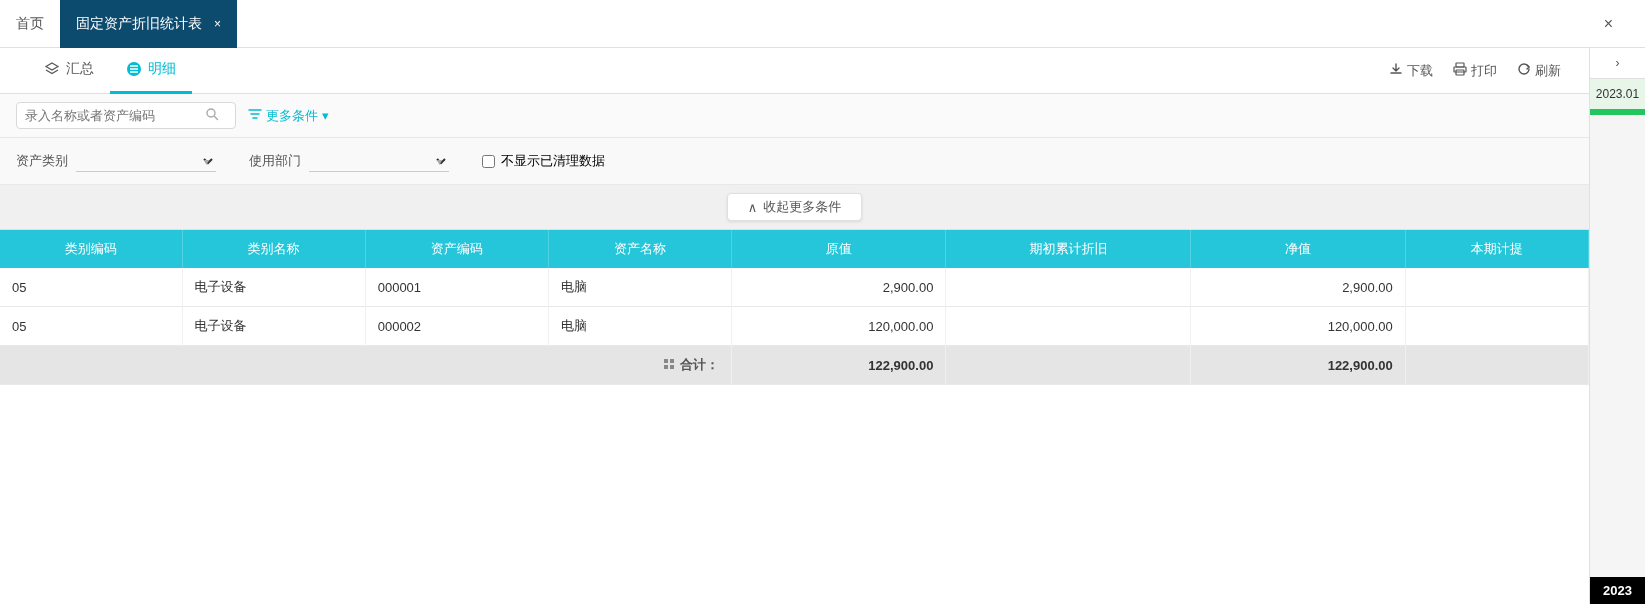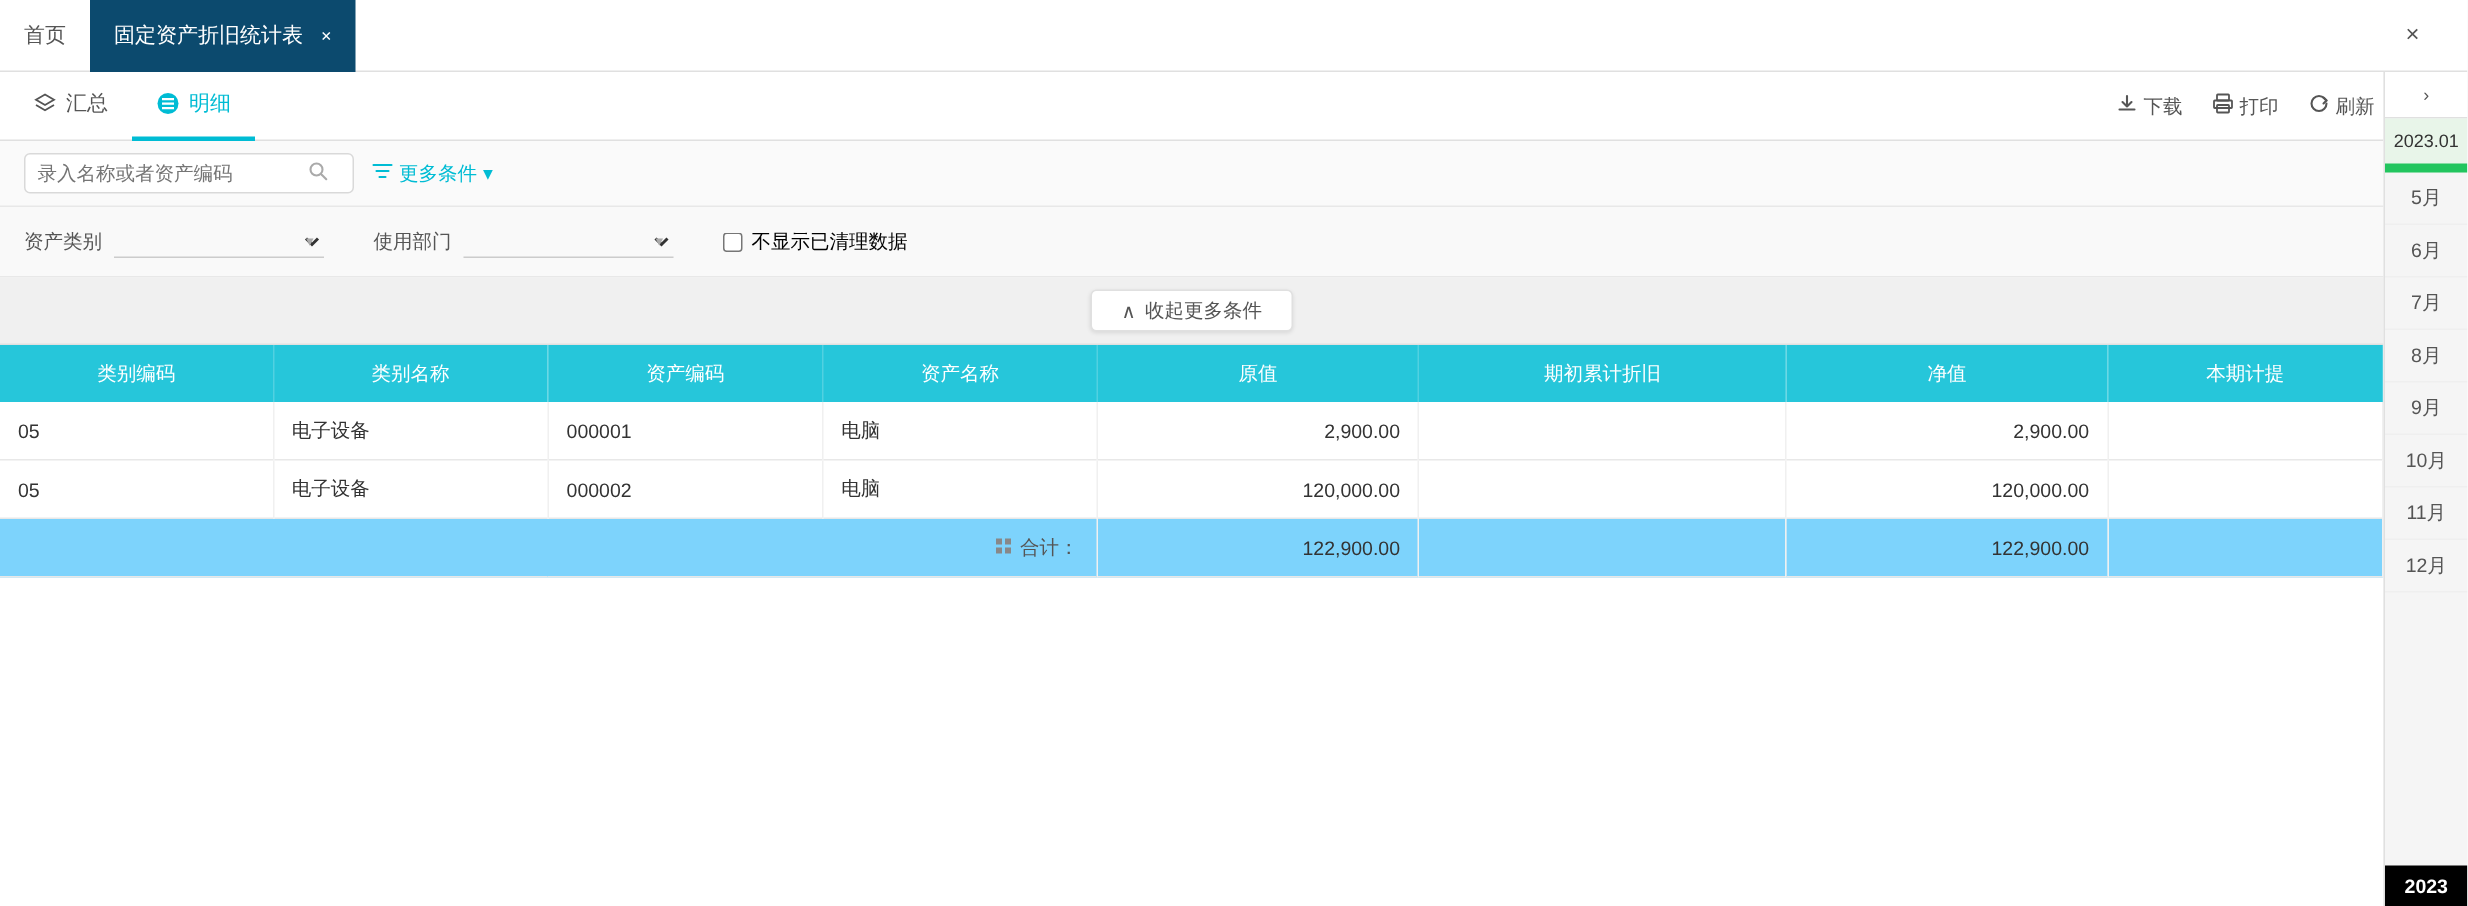--- a/index.html
+++ b/index.html
@@ -64,21 +64,21 @@
       background: #fff;
       overflow: hidden;
       display: flex;
       flex-direction: column;
     }
 
     
     .tabs-row {
       display: flex;
       align-items: center;
-      padding: 0 6px;
+      padding: 0 28px;
       border-bottom: 1px solid #e0e0e0;
       height: 46px;
       gap: 0;
     }
     .tab-item {
       display: flex;
       align-items: center;
       gap: 6px;
       padding: 0 16px;
       height: 46px;
@@ -277,22 +277,22 @@
       padding: 10px 12px;
       font-size: 13px;
       color: #333;
       text-align: left;
       border-right: 1px solid #f0f0f0;
     }
     tbody td.num {
       text-align: right;
     }
     .summary-row td {
-      background: #7dd3fc;
-      font-weight: normal;
+      background: #e5e5e5;
+      font-weight: bold;
     }
     .summary-label {
       display: flex;
       align-items: center;
       gap: 4px;
       justify-content: flex-end;
       color: #555;
     }
     .summary-icon {
       font-size: 12px;
@@ -570,25 +570,15 @@
   </div>
 
   <div class="right-panel">
     <div class="right-arrow-top">
       <span>›</span>
     </div>
     <div class="date-display">
       <span>2023.01</span>
     </div>
 
-    <div id="month-list" style="width:100%;display:flex;flex-direction:column;">
-        <div class="month-item">5月</div>
-        <div class="month-item">6月</div>
-        <div class="month-item">7月</div>
-        <div class="month-item">8月</div>
-        <div class="month-item">9月</div>
-        <div class="month-item">10月</div>
-        <div class="month-item">11月</div>
-        <div class="month-item">12月</div>
-      </div>
     <div class="year-badge">2023</div>
   </div>
 </div>
 
 </body></html>

